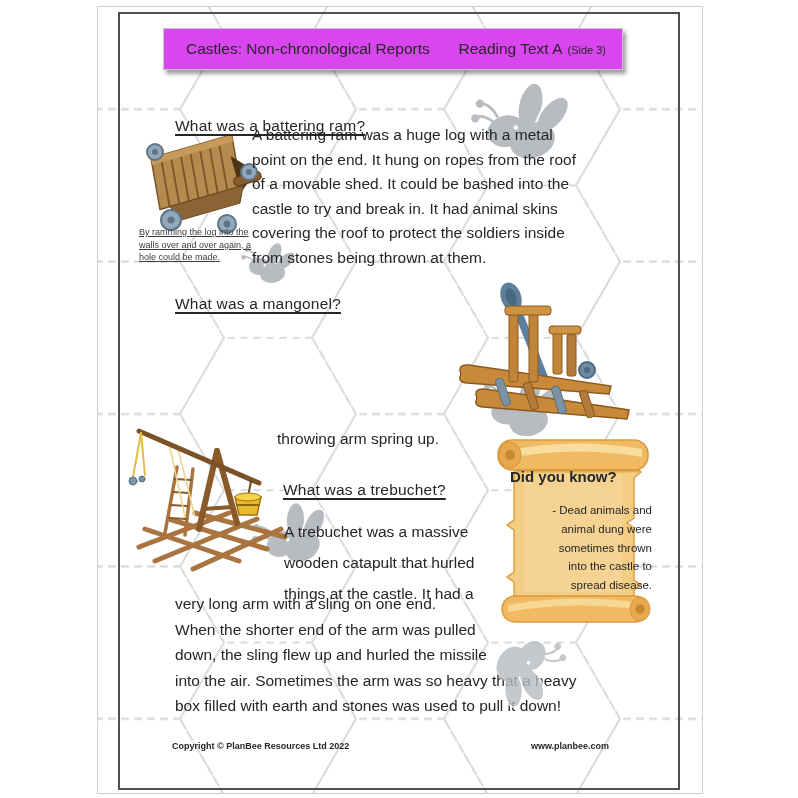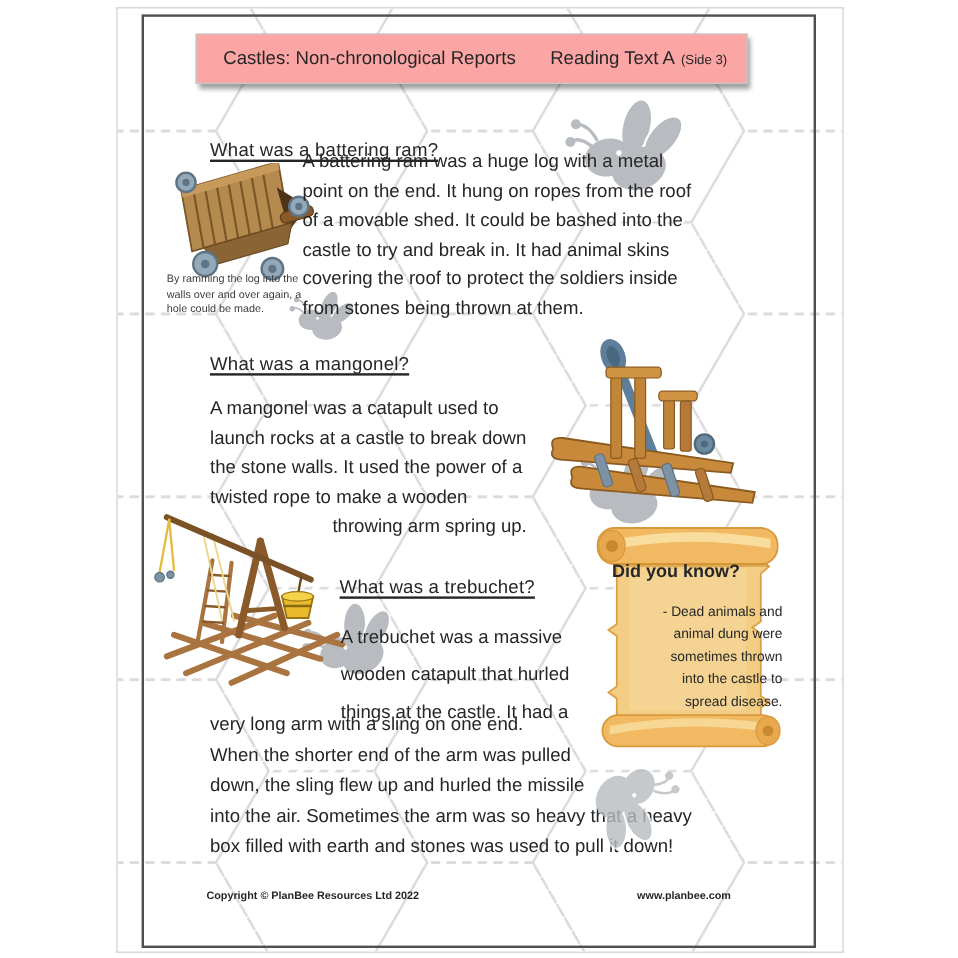--- a/index.html
+++ b/index.html
@@ -3,21 +3,21 @@
 <meta charset="utf-8">
 <style>
   html,body{margin:0;padding:0;background:#ffffff;}
   .canvas{position:relative;width:798px;height:798px;background:#ffffff;overflow:hidden;
           font-family:"Liberation Sans",sans-serif;color:#262626;}
   .product-frame{position:absolute;left:97px;top:6px;width:604px;height:786px;
                  border:1px solid #cfcfcf;overflow:hidden;z-index:1;background:#ffffff;}
   .hex-bg{position:absolute;left:0;top:0;}
   .page-border{position:absolute;left:118px;top:12px;width:558px;height:774px;
                border:2px solid #4f4f4f;z-index:2;}
-  .title-box{position:absolute;left:163px;top:28px;width:460px;height:42px;background:#fca5a5;
+  .title-box{position:absolute;left:163px;top:28px;width:460px;height:42px;background:#d946ef;
              border:1px solid #c6c6c6;box-shadow:3px 4px 4px rgba(0,0,0,.38);
              display:flex;align-items:center;justify-content:space-between;
              padding:0 16px 0 22px;box-sizing:border-box;z-index:4;}
   .title-left{font-size:15.5px;white-space:nowrap;}
   .title-right{font-size:15.5px;white-space:nowrap;display:flex;align-items:baseline;gap:5px;}
   .side-label{font-size:11px;}
   .heading{position:absolute;font-size:15.5px;letter-spacing:.2px;z-index:4;
            text-decoration:underline;text-underline-offset:3px;text-decoration-thickness:1.5px;}
   .body-text{position:absolute;font-size:15.5px;line-height:24.5px;white-space:pre-line;z-index:4;}
   .caption{position:absolute;font-size:9px;line-height:12.5px;white-space:pre-line;color:#3c3c3c;z-index:4;}
@@ -126,36 +126,32 @@
         <circle cx="96" cy="88" r="9"></circle>
     </g>
     <g fill="#5f7586">
       <circle cx="24" cy="16" r="3"></circle>
         <circle cx="118" cy="36" r="3"></circle>
       <circle cx="40" cy="84" r="3.6"></circle>
         <circle cx="96" cy="88" r="3.4"></circle>
     </g>
   </svg>
 
-  <div class="caption" style="left:139px;top:226px;">By ramming the log into the
+  <div class="caption" style="left:139px;top:226px;text-decoration:underline;">By ramming the log into the
 walls over and over again, a
 hole could be made.</div>
 
   <div class="body-text" style="left:252px;top:123px;width:390px;">A battering ram was a huge log with a metal
 point on the end.  It hung on ropes from the roof
 of a movable shed.  It could be bashed into the
 castle to try and break in. It had animal skins
 covering the roof to protect the soldiers inside
 from stones being thrown at them.</div>
 
   <div class="heading" style="left:175px;top:295px;text-align:center;">What was a mangonel?</div>
-  <div class="body-text" style="left:175px;top:329px;width:300px;">A mangonel was a catapult used to
-launch rocks at a castle to break down
-the stone walls.  It used the power of a
-twisted rope to make a wooden</div>
   <div class="body-text" style="left:277px;top:427px;">throwing arm spring up.</div>
 
   <svg class="illus" style="left:453px;top:282px;" width="188" height="152" viewBox="0 0 188 152">
     <g stroke-linecap="round">
       <line x1="92" y1="98" x2="62" y2="22" stroke="#5d7f9b" stroke-width="8"></line>
       <ellipse cx="58" cy="15" rx="10" ry="15" transform="rotate(-20 58 15)" fill="#5d7f9b"></ellipse>
       <ellipse cx="58" cy="15" rx="5" ry="9" transform="rotate(-20 58 15)" fill="#49677f"></ellipse>
       <path d="M8,92 Q4,82 16,83 L158,104 L156,112 L14,101 Q4,100 8,92 Z" fill="#c8893b" stroke="#8a5a20" stroke-width="1.5"></path>
       <path d="M24,116 Q20,106 32,107 L176,128 L174,137 L30,125 Q20,124 24,116 Z" fill="#c8893b" stroke="#8a5a20" stroke-width="1.5"></path>
       <rect x="46" y="96" width="8" height="28" rx="3" transform="rotate(-18 50 110)" fill="#7d93a5" stroke="#5d7183"></rect>

